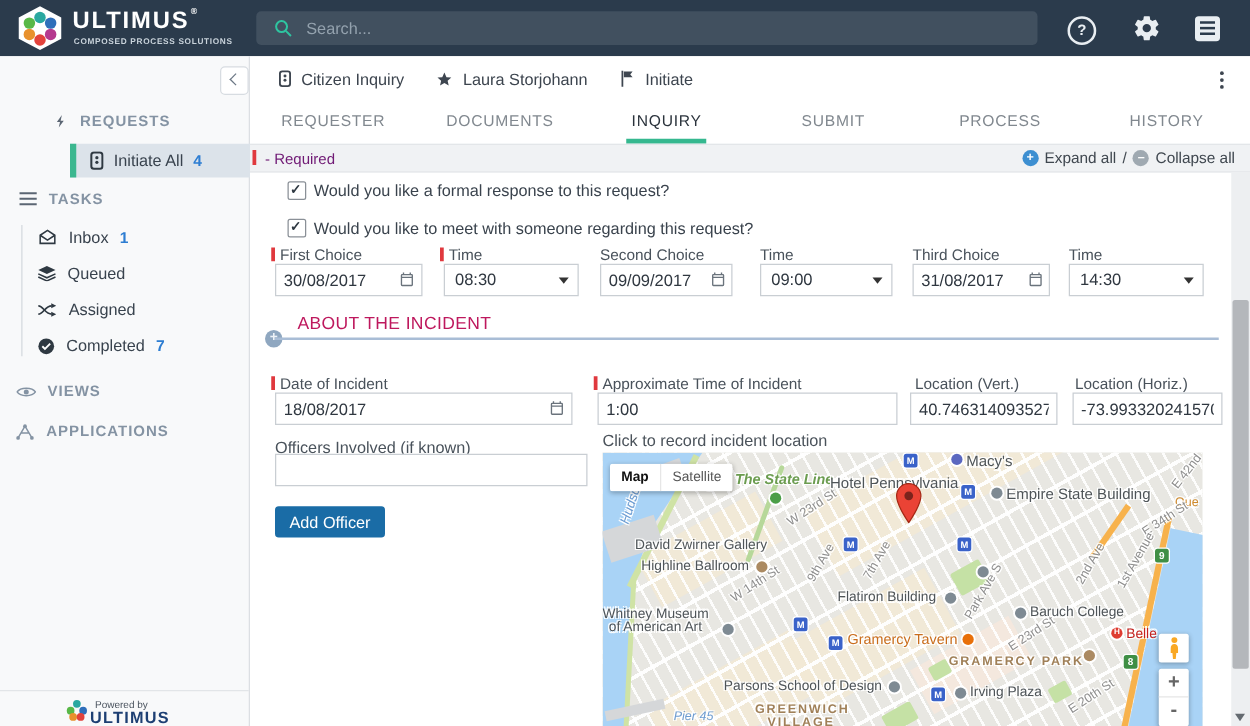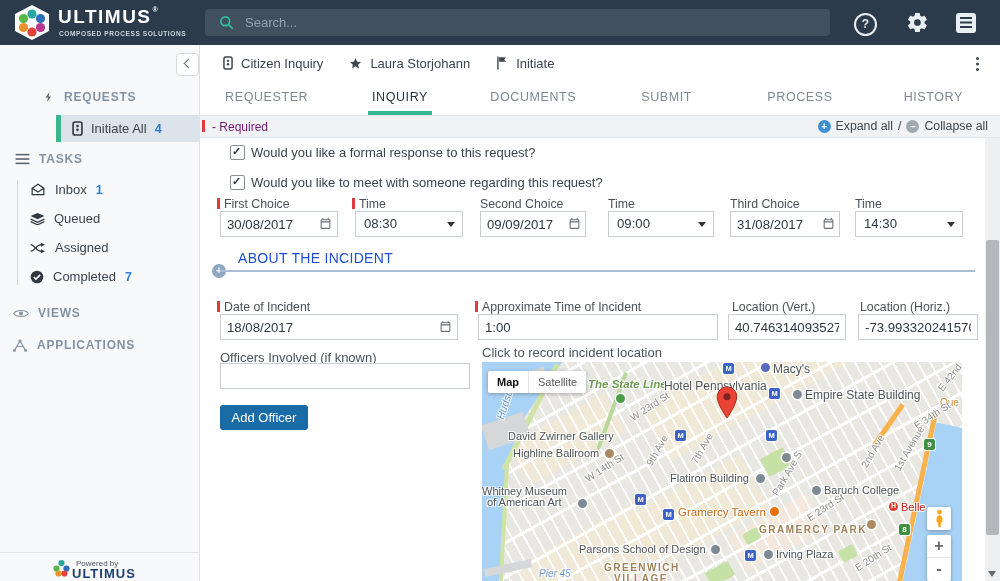--- a/index.html
+++ b/index.html
@@ -61,21 +61,21 @@
   .cbox::before{content:"\2713";position:absolute;left:1px;top:-1px;font-size:11px;font-weight:bold;color:#2f3942;}
   .cb-label{position:absolute;font-size:13px;color:#3a434d;}
   .flabel{position:absolute;font-size:12.3px;color:#49525b;white-space:nowrap;}
   .rmark{display:inline-block;width:3px;height:11px;background:#e0393e;margin-right:4px;vertical-align:-1px;}
   .finput{position:absolute;height:26px;border:1px solid #c9ced3;background:#fff;box-sizing:border-box;
           font-size:13.2px;color:#2f3740;padding:0 6px;font-family:inherit;}
   .sel{position:absolute;height:26px;border:1px solid #c9ced3;background:#fff;box-sizing:border-box;
        font-size:13.2px;color:#2f3740;line-height:24px;padding-left:8px;}
   .sel::after{content:"";position:absolute;right:7px;top:10px;border:4px solid transparent;border-top:5px solid #333;}
   .cal-ico{position:absolute;}
-  .sec-title{position:absolute;left:38px;top:205px;font-size:14px;letter-spacing:.3px;color:#1d4ed8;}
+  .sec-title{position:absolute;left:38px;top:205px;font-size:14px;letter-spacing:.3px;color:#be185d;}
   .sec-line{position:absolute;left:20px;top:225px;width:755px;height:2px;background:#a9bdd6;}
   .sec-circ{position:absolute;left:12px;top:219px;width:14px;height:14px;border-radius:50%;background:#8fa7c0;
             color:#eef3f8;font-size:11px;font-weight:bold;text-align:center;line-height:13px;}
   .sec-circ::before{content:"+";}
   .btn-blue{position:absolute;left:20px;top:360px;width:88px;height:25px;background:#1a6ca6;border:none;border-radius:3px;
             color:#fff;font-size:13px;font-family:inherit;cursor:pointer;}
   .map-caption{position:absolute;left:282px;top:300px;font-size:13px;color:#4b535b;}
   
   .map{position:absolute;left:282px;top:317px;width:480px;height:219px;background:#e8e7e2;overflow:hidden;cursor:pointer;}
   .patch{position:absolute;opacity:.85;}
@@ -273,22 +273,22 @@
           <path d="M3 1v22" stroke="#3e4650" stroke-width="2.4"></path>
           <path d="M5 2h12l-3.2 4L17 10H5z" fill="#3e4650"></path>
         </svg>
         <span>Initiate</span>
       </span>
     </div>
     <div class="kebab"></div>
 
     <div class="tabs">
       <div class="tab">REQUESTER</div>
+      <div class="tab">DOCUMENTS</div>
       <div class="tab active">INQUIRY</div>
-      <div class="tab">DOCUMENTS</div>
       <div class="tab">SUBMIT</div>
       <div class="tab">PROCESS</div>
       <div class="tab">HISTORY</div>
     </div>
 
     <div class="reqbar">
       <span class="redmark"></span>
       <span class="req-text">- Required</span>
       <span class="expcol">
         <span class="circ plus"></span>

